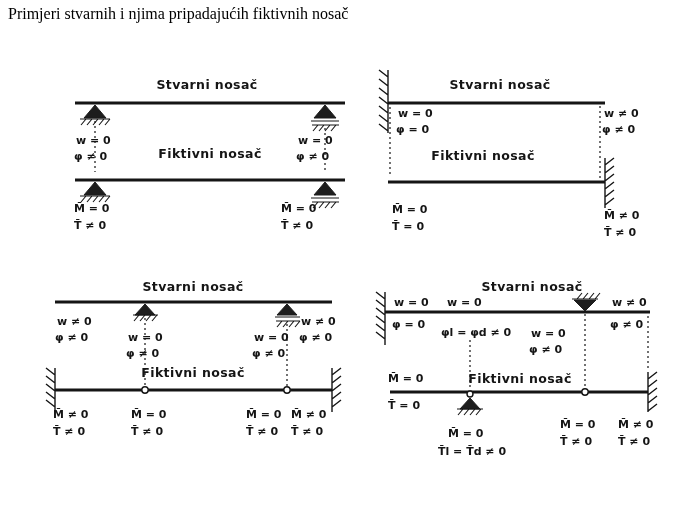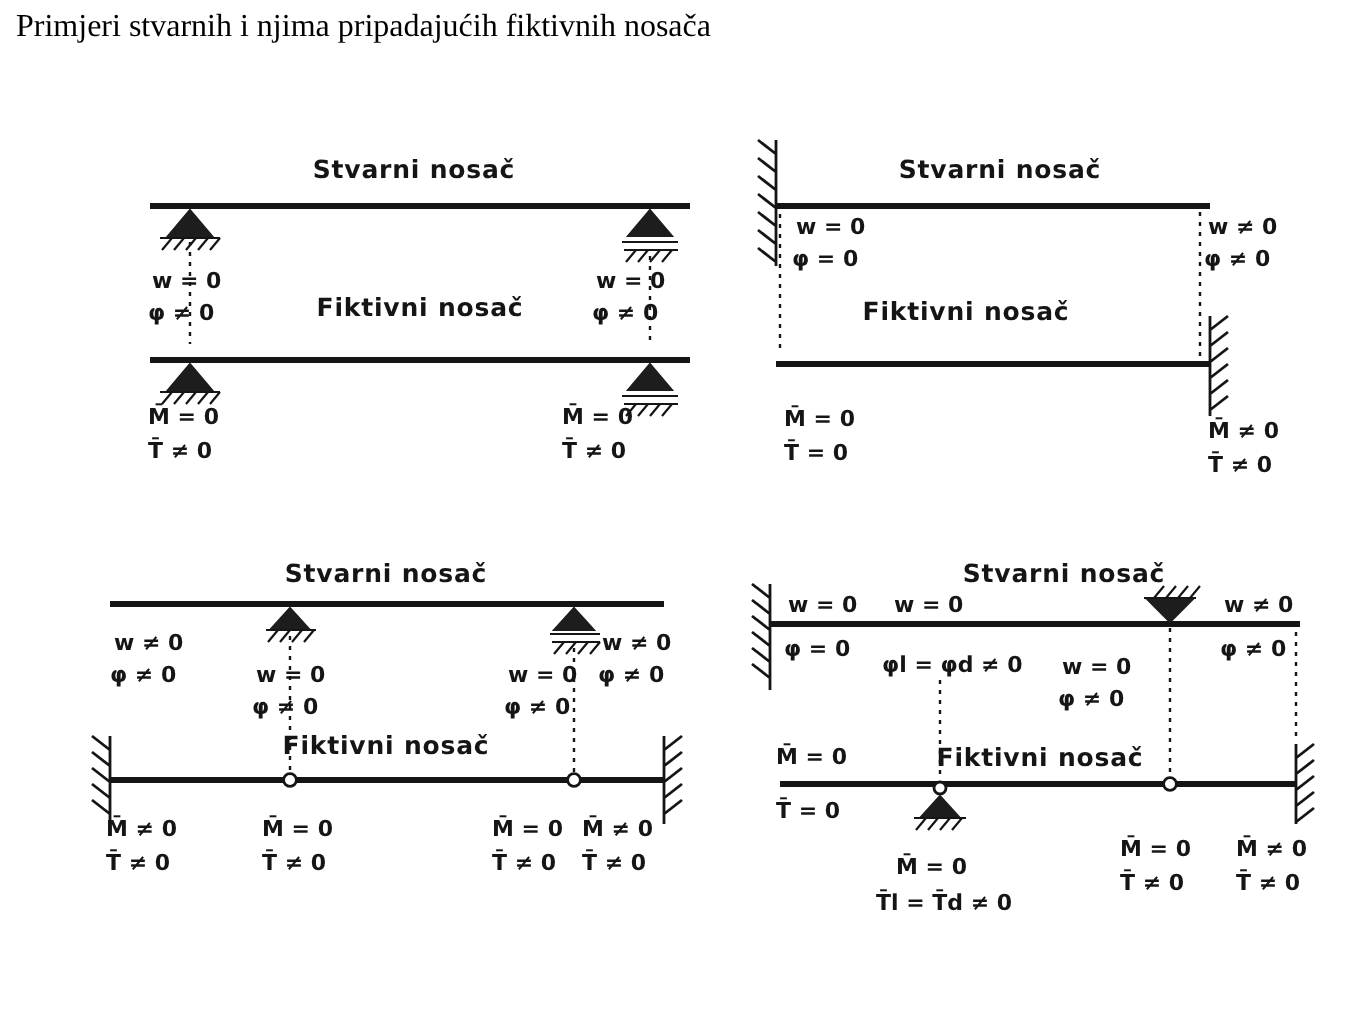--- a/index.html
+++ b/index.html
@@ -15,21 +15,21 @@
   .dash{stroke:#151515;stroke-width:1.2;fill:none;stroke-dasharray:2 3;}
   .tri{fill:#1d1d1d;stroke:#1d1d1d;stroke-width:1;}
   .hinge{fill:#fff;stroke:#151515;stroke-width:1.4;}
   .hatch{stroke:#151515;stroke-width:1.1;fill:none;}
   .wall{stroke:#151515;stroke-width:1.4;fill:none;}
 </style>
 </head>
 <body>
 
 <div class="stage">
-  <div class="title">Primjeri stvarnih i njima pripadajućih fiktivnih nosača</div>
+  <div class="title">Primjeri stvarnih i njima pripadajućih fiktivnih nosač</div>
 
   <svg width="680" height="506" viewBox="0 0 680 506">
 
     <g>
       <text class="sec" x="207" y="89" text-anchor="middle">Stvarni nosač</text>
       <path class="beam" d="M75 103 H345"></path>
       <path class="tri" d="M95 105 l-11 13 h22 z"></path>
       <path class="hatch" d="M80 119 h30 M86 119 l-5 6 M92 119 l-5 6 M98 119 l-5 6 M104 119 l-5 6 M110 119 l-5 6"></path>
       <path class="tri" d="M325 105 l-11 13 h22 z"></path>
       <path class="hatch" d="M311 121 h28 M312 125 h27 M318 125 l-5 6 M324 125 l-5 6 M330 125 l-5 6 M336 125 l-5 6"></path>

